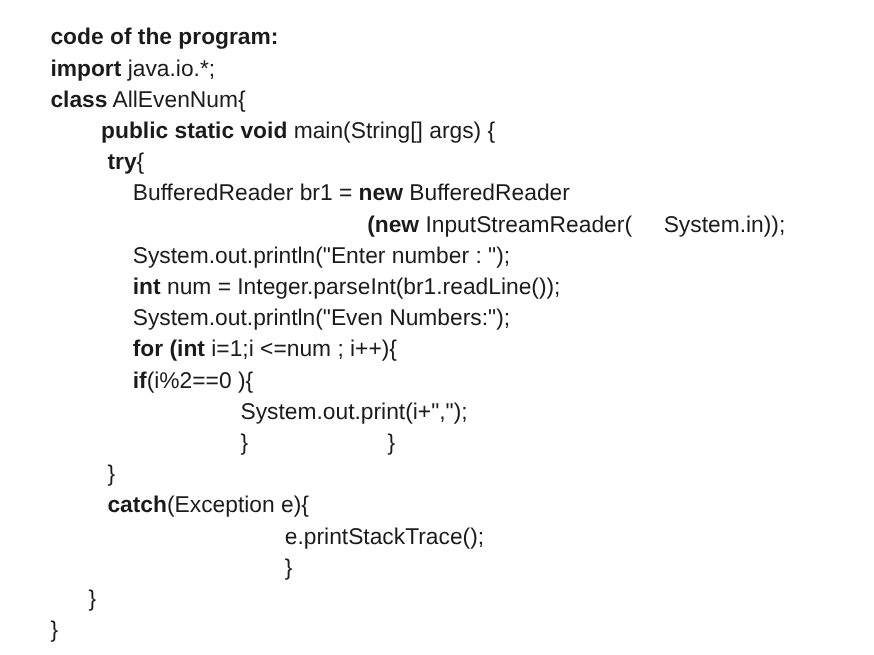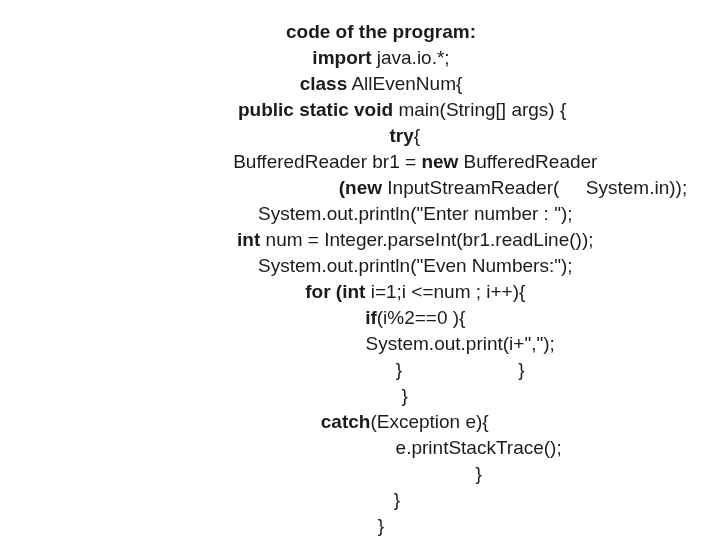--- a/index.html
+++ b/index.html
@@ -15,21 +15,20 @@
     overflow: hidden;
   }
   .code-block {
     box-sizing: border-box;
     padding: 19px 8px 0 42px;
     font-family: "Liberation Sans", "DejaVu Sans", sans-serif;
     font-size: 19px;
     line-height: 26px;
     color: #1b1b1b;
     white-space: pre;
-    text-align: center;
   }
   .code-line {
     height: 26px;
     white-space: pre;
   }
   .code-line span.b {
     font-weight: bold;
   }
 </style>
 </head>

